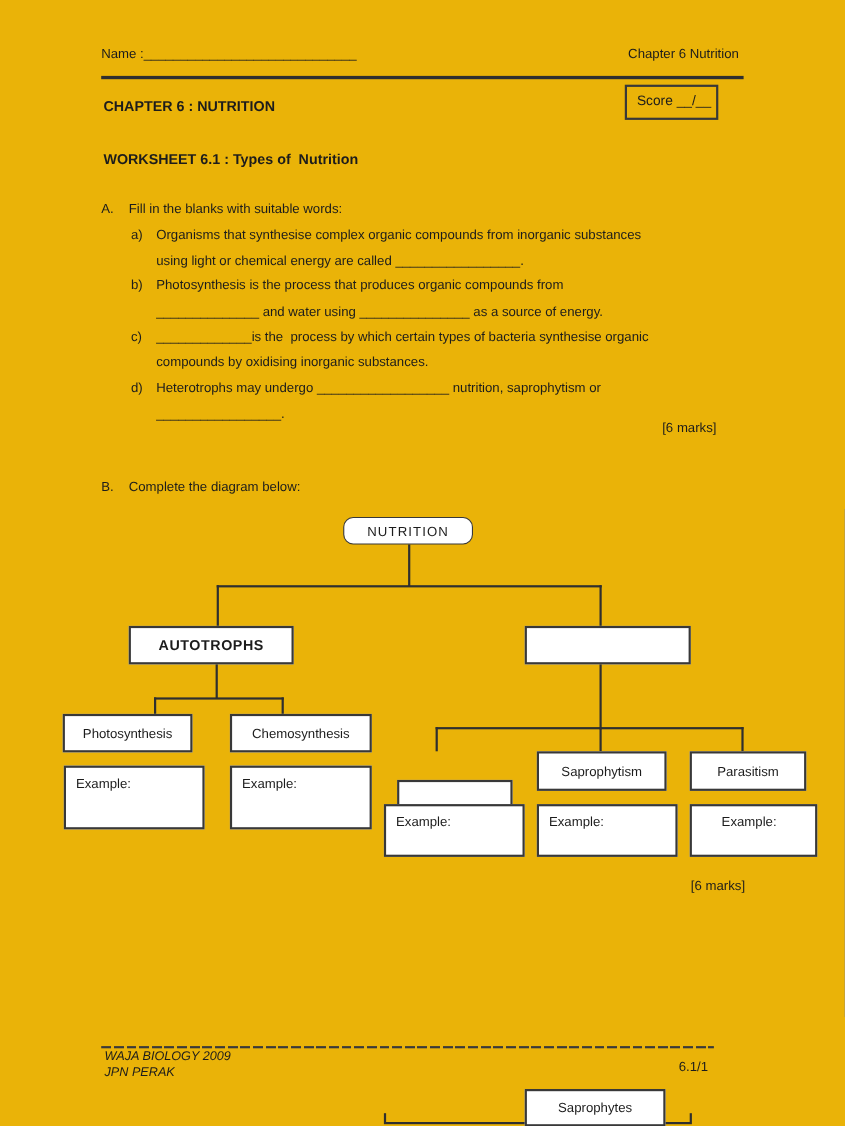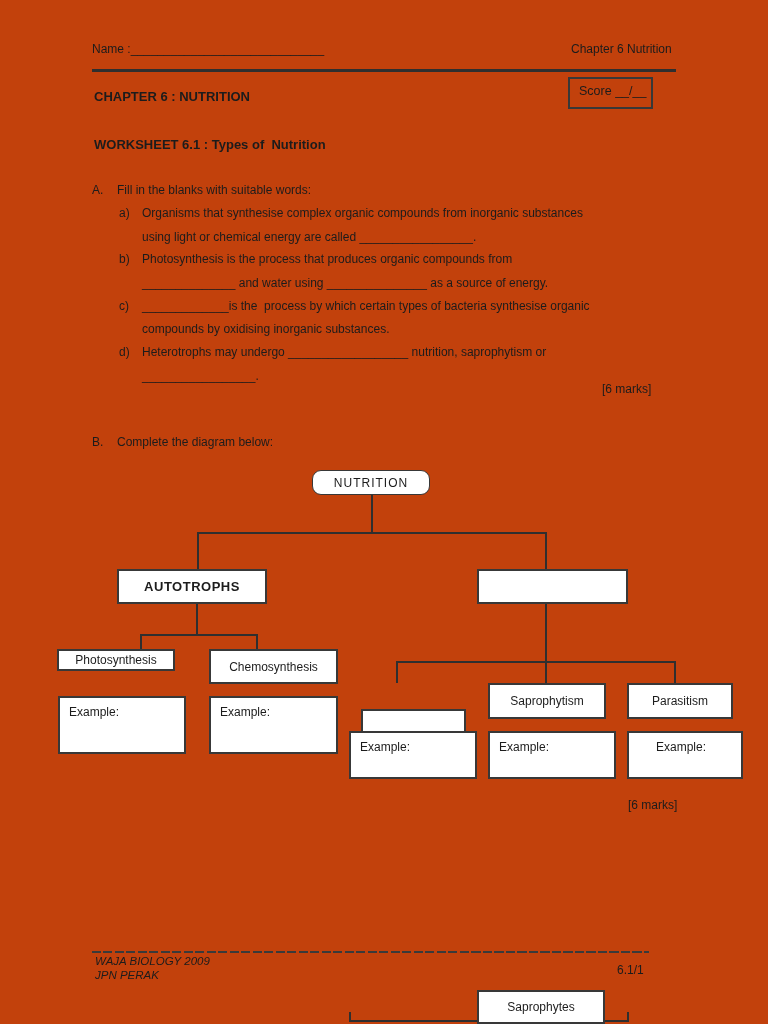--- a/index.html
+++ b/index.html
@@ -1,19 +1,19 @@
 <!DOCTYPE html>
 <html><head>
 <meta charset="utf-8">
 <style>
   html,body{margin:0;padding:0;background:#888;}
   .page{
     position:relative;
     width:768px;height:1024px;
-    background:#c2410c;
+    background:#eab308;
     overflow:hidden;
     font-family:"Liberation Sans", sans-serif;
     color:#1c1c1c;
   }
   .abs{position:absolute;}
   .t12{font-size:12px;line-height:14px;white-space:pre;}
   .bold{font-weight:bold;}
   .italic{font-style:italic;}
   .hline{position:absolute;background:#2f2f2f;height:2px;}
   .vline{position:absolute;background:#2f2f2f;width:2px;}
@@ -99,21 +99,21 @@
   <div class="vline" style="left:545px;top:532px;height:37px;"></div>
 
   <div class="dbox bold" style="left:117px;top:569px;width:150px;height:35px;font-size:13px;letter-spacing:0.5px;">AUTOTROPHS</div>
   <div class="dbox" style="left:477px;top:569px;width:151px;height:35px;"></div>
 
   <div class="vline" style="left:196px;top:604px;height:31px;"></div>
   <div class="hline" style="left:140px;top:634px;width:118px;"></div>
   <div class="vline" style="left:140px;top:634px;height:15px;"></div>
   <div class="vline" style="left:256px;top:634px;height:15px;"></div>
 
-  <div class="dbox" style="left:57px;top:649px;width:118px;height:22px;">Photosynthesis</div>
+  <div class="dbox" style="left:57px;top:649px;width:118px;height:35px;">Photosynthesis</div>
   <div class="dbox" style="left:209px;top:649px;width:129px;height:35px;">Chemosynthesis</div>
 
   <div class="exbox" style="left:58px;top:696px;width:128px;height:58px;">Example:</div>
   <div class="exbox" style="left:209px;top:696px;width:129px;height:58px;">Example:</div>
 
   <div class="vline" style="left:545px;top:604px;height:59px;"></div>
   <div class="hline" style="left:396px;top:661px;width:280px;"></div>
   <div class="vline" style="left:396px;top:661px;height:22px;"></div>
   <div class="vline" style="left:545px;top:661px;height:22px;"></div>
   <div class="vline" style="left:674px;top:661px;height:22px;"></div>

